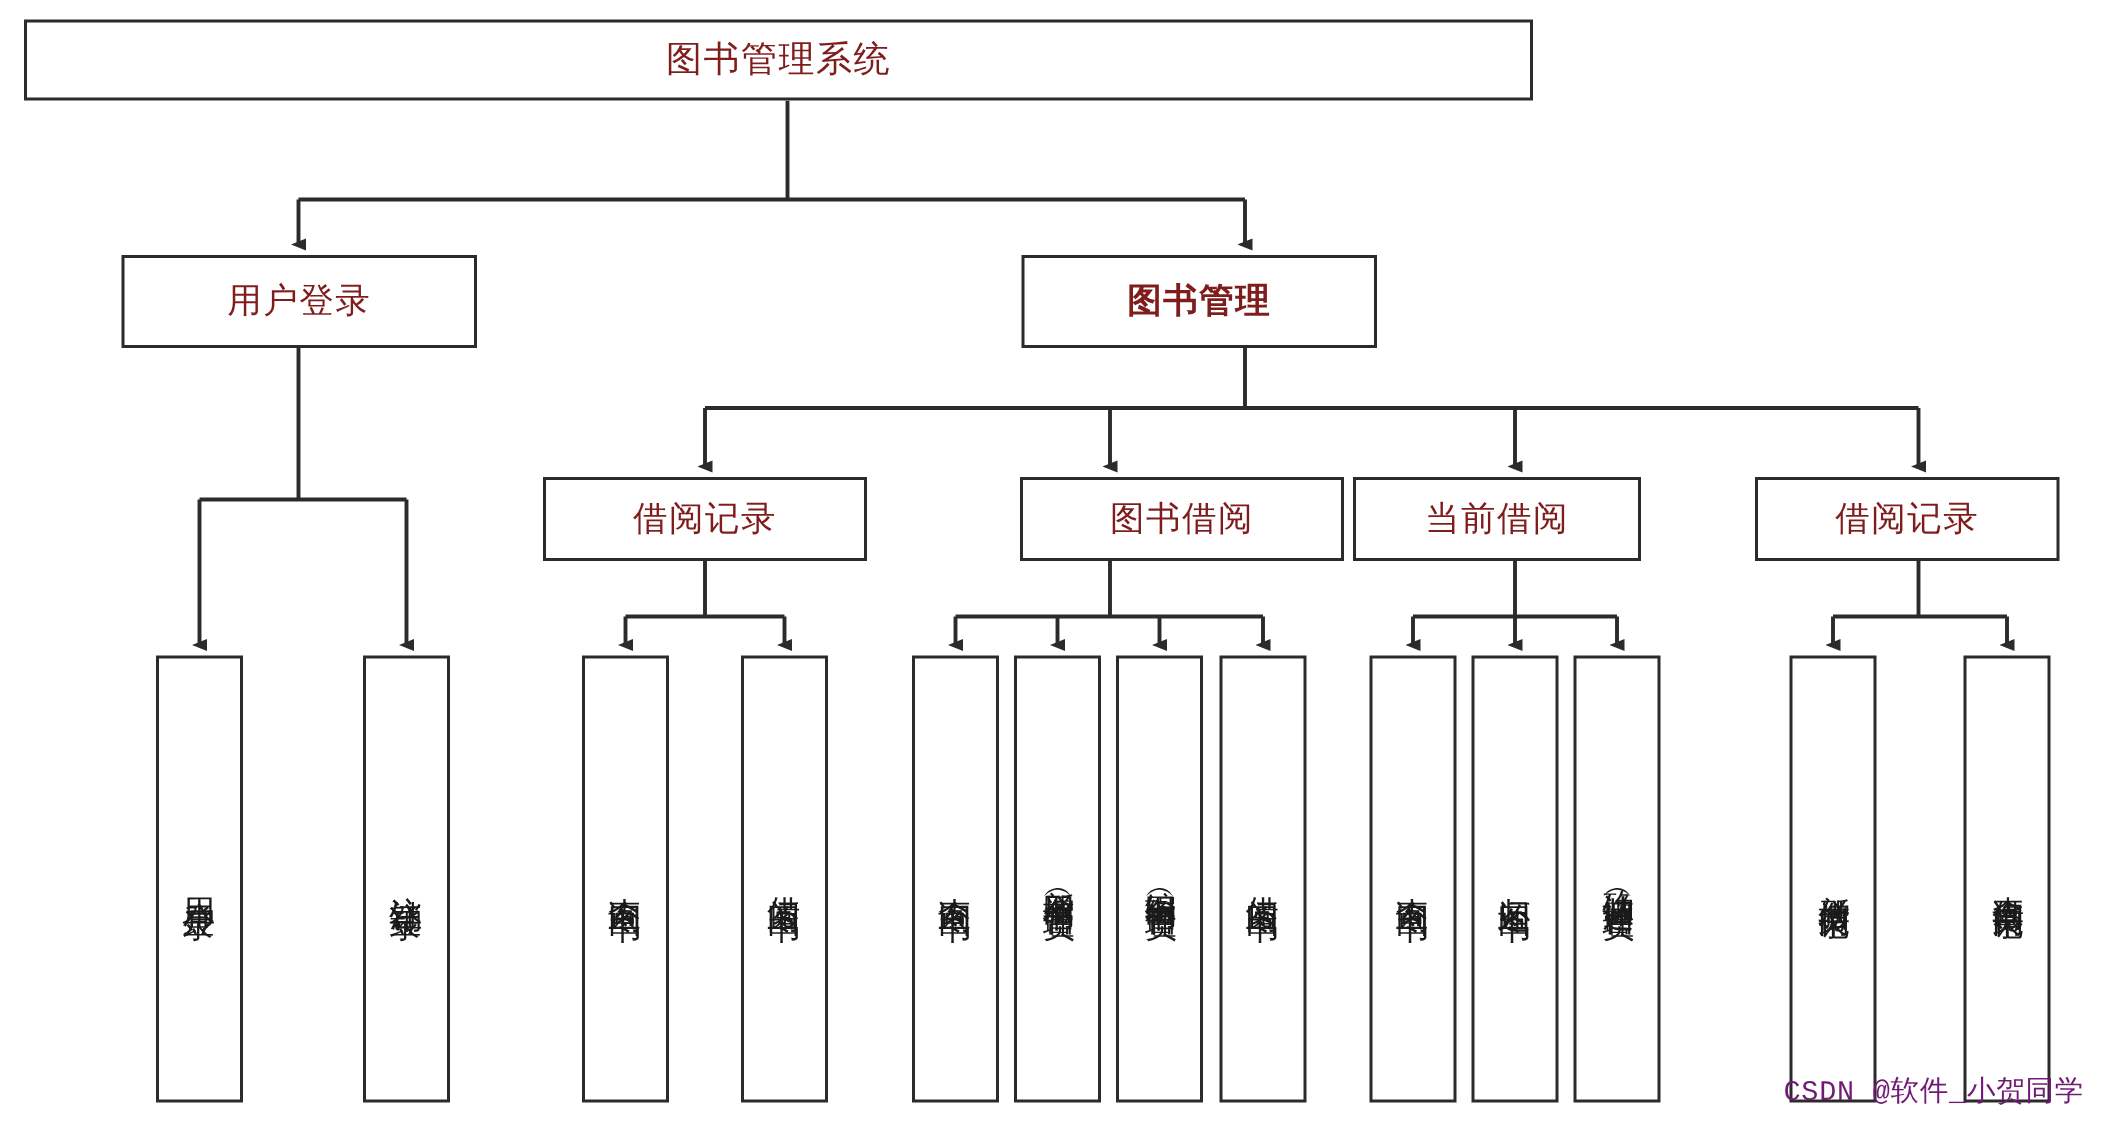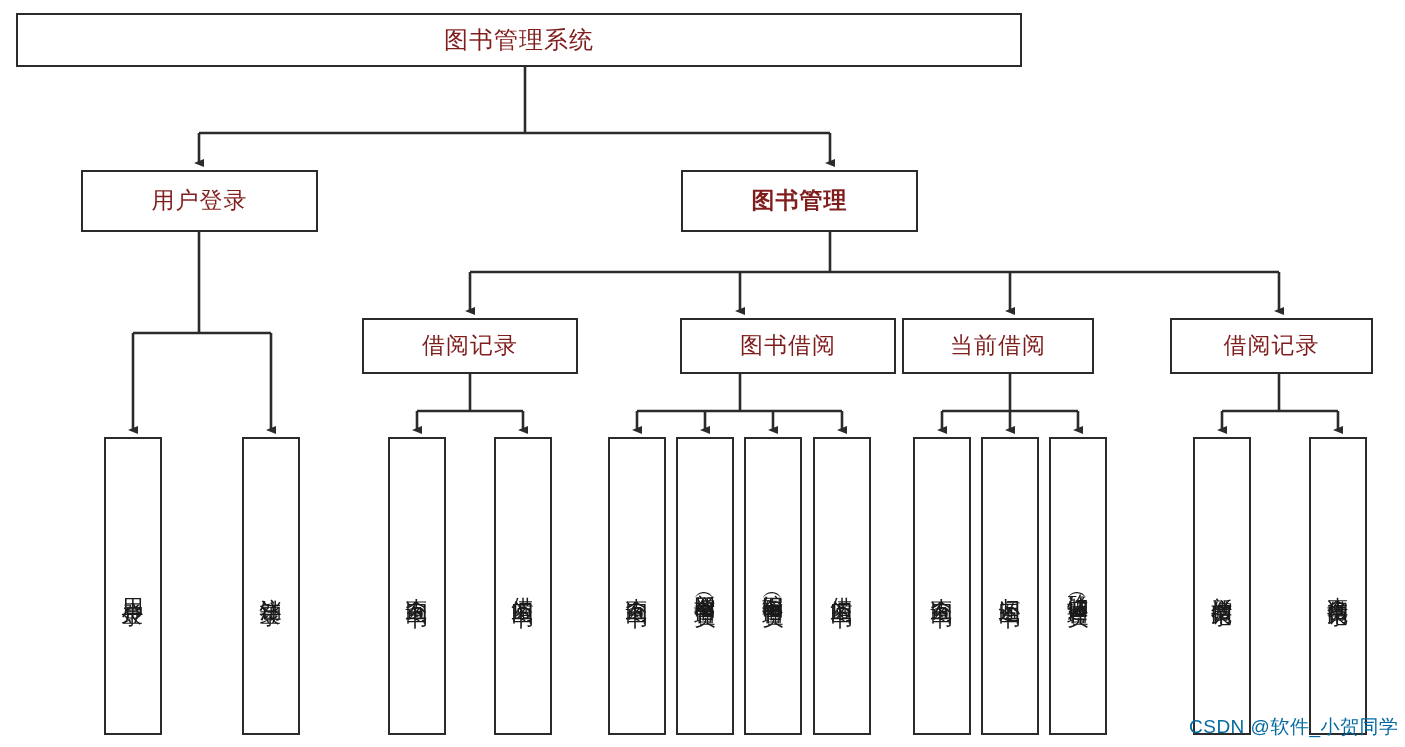--- a/index.html
+++ b/index.html
@@ -64,23 +64,24 @@
   }
   .leaf.tall .vtext {
     font-size: 21px;
     letter-spacing: 2px;
   }
   .watermark {
     position: absolute;
     left: 1189px;
     top: 714px;
     font-size: 19px;
-    color: #0369a1;
+    color: #701a75;
     white-space: nowrap;
     letter-spacing: 0.5px;
+    font-family: Liberation Mono, monospace;
   }
 </style>
 </head>
 <body>
 
 <div id="canvas">
 
   <svg class="wires" viewBox="0 0 1405 747">
     <defs>
       <marker id="arrow" markerWidth="10" markerHeight="10" refX="5" refY="5" orient="auto" markerUnits="userSpaceOnUse">

